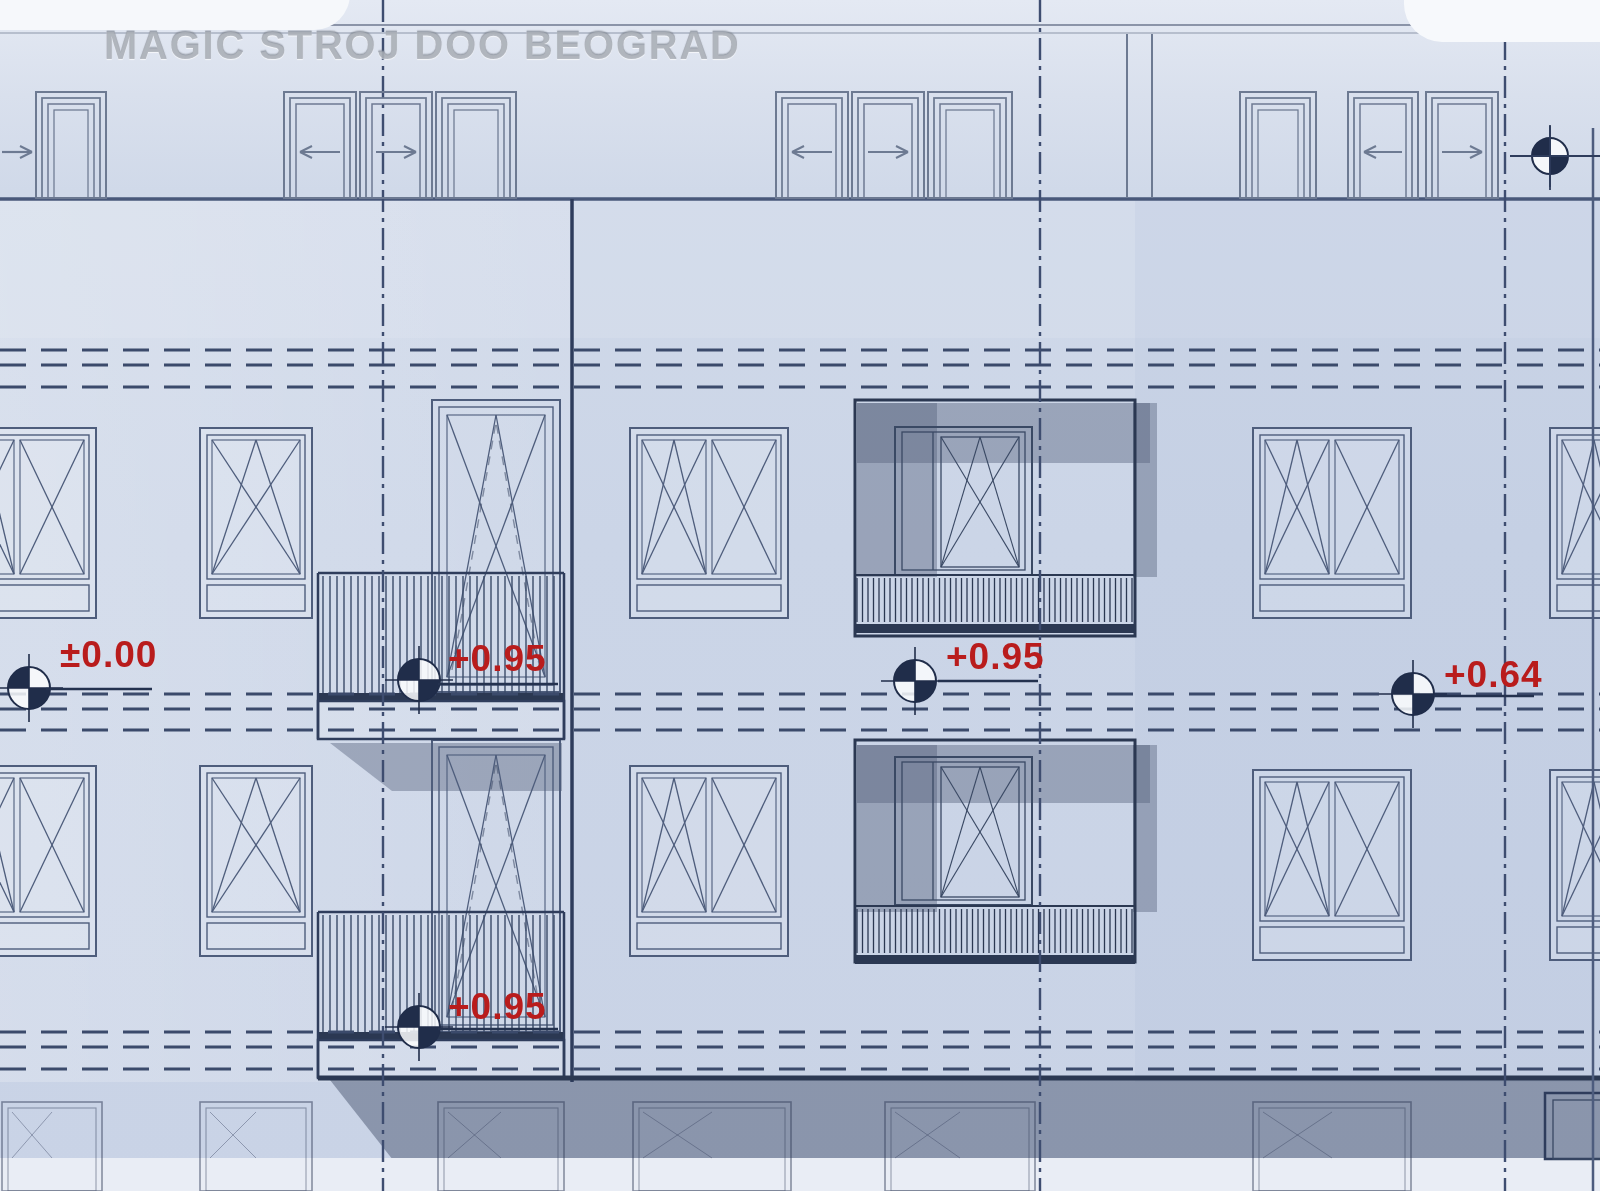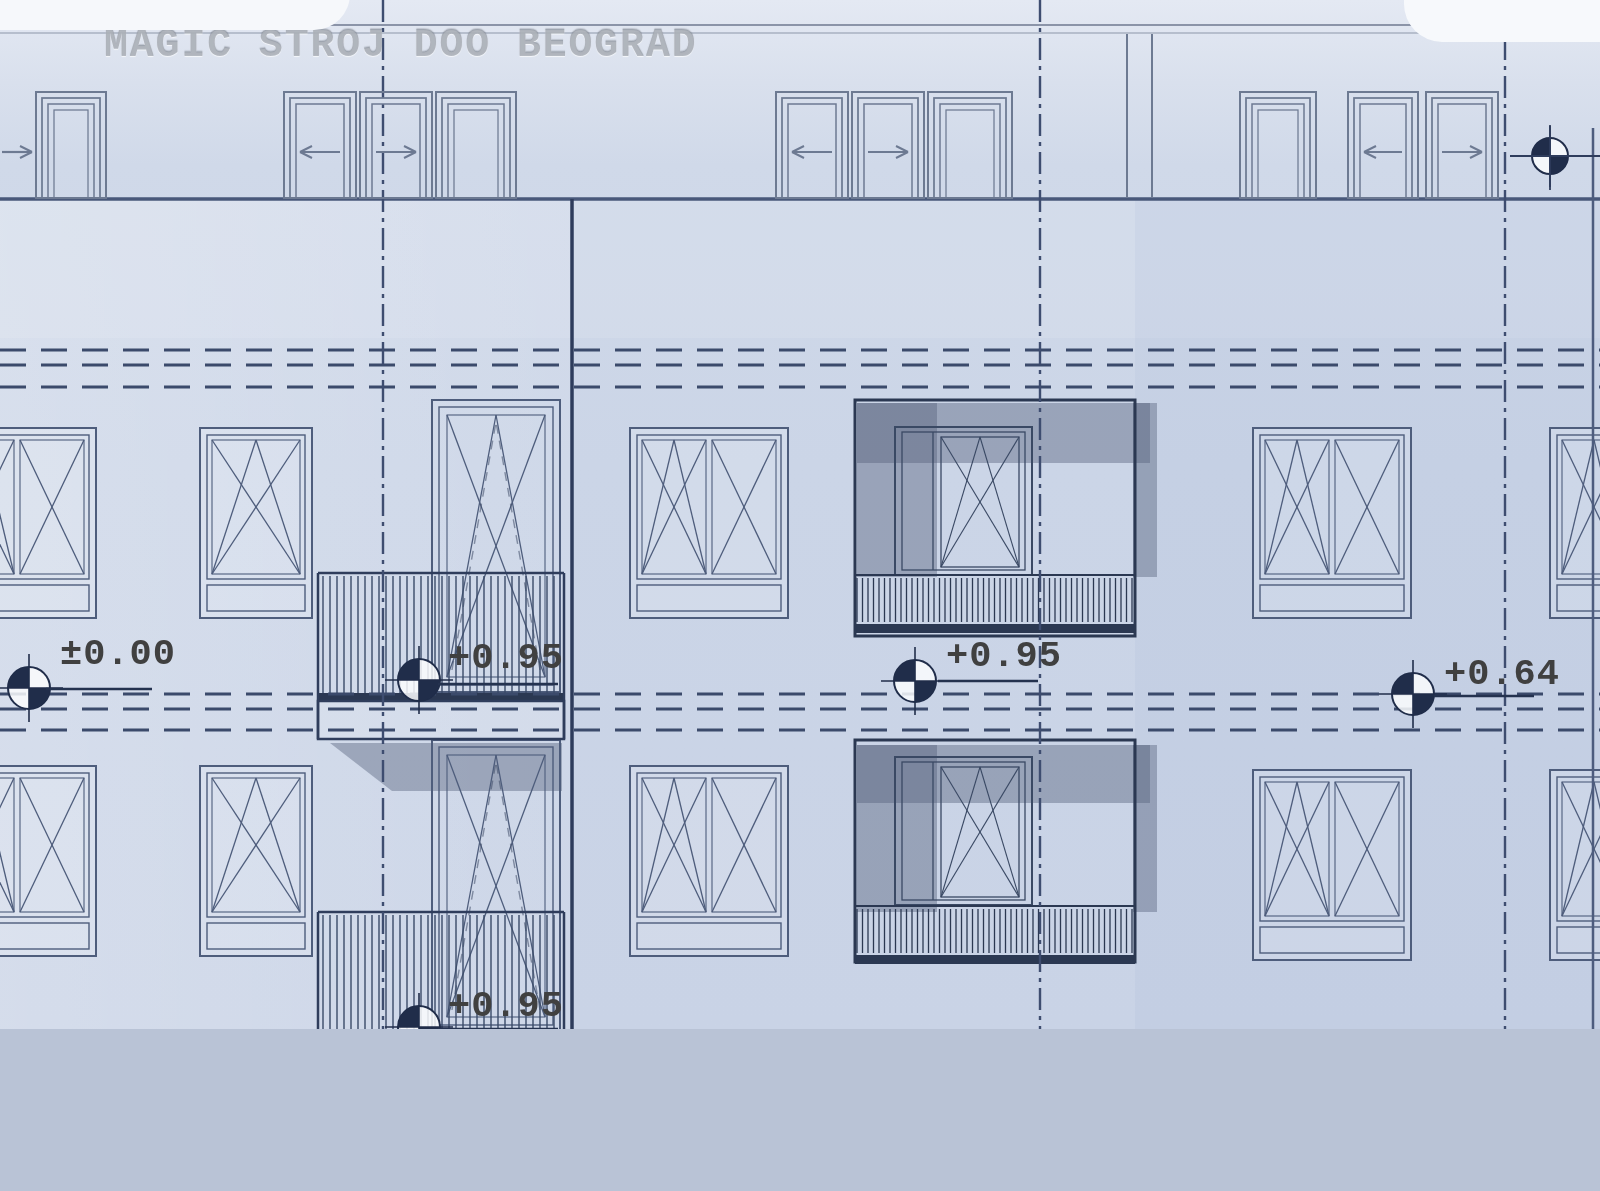--- a/index.html
+++ b/index.html
@@ -1,33 +1,33 @@
 <!DOCTYPE html>
 <html><head>
 <meta charset="utf-8">
 <style>
   html,body{margin:0;padding:0;background:#b9c3d6;}
-  #stage{position:relative;width:1600px;height:1029px;overflow:hidden;
-         font-family:Liberation Mono, monospace;}
+  #stage{position:relative;width:1600px;height:1191px;overflow:hidden;
+         font-family:Liberation Sans, sans-serif;}
   .abs{position:absolute;}
   .bg{inset:0;background:linear-gradient(180deg,#e4e9f3 0%,#d9e0ed 8%,#d0d9e9 16%,#cbd5e7 45%,#c9d3e6 100%);}
   .wash-left{left:0;top:198px;width:573px;height:884px;
              background:linear-gradient(90deg,rgba(255,255,255,0.22),rgba(255,255,255,0.08));}
   .wash-upper{left:0;top:198px;right:0;height:140px;background:rgba(255,255,255,0.10);}
   .wash-right{left:1135px;top:198px;right:0;height:884px;background:rgba(150,168,202,0.10);}
   #linework{left:0;top:0;}
   .watermark{left:104px;top:22px;font-size:41px;font-weight:700;letter-spacing:2px;
              color:rgba(128,134,146,0.55);white-space:nowrap;
              text-shadow:0 1px 1px rgba(255,255,255,0.7),0 -1px 1px rgba(90,95,105,0.25);
              transform:scaleX(0.97);transform-origin:left;}
   .corner-tl{left:-26px;top:-30px;width:376px;height:60px;background:#f6f8fb;
              border-radius:0 0 36px 8px;}
   .corner-tr{left:1404px;top:-28px;width:230px;height:70px;background:#f7f9fc;
              border-radius:0 0 0 38px;}
-  .mlabel{position:absolute;font-weight:700;font-size:37px;color:#404040;
+  .mlabel{position:absolute;font-weight:700;font-size:37px;color:#b91c1c;
           letter-spacing:1px;line-height:1;}
 </style>
 </head>
 <body>
 
 <div id="stage">
   <div class="abs bg"></div>
   <div class="abs wash-left"></div>
   <div class="abs wash-upper"></div>
   <div class="abs wash-right"></div>

